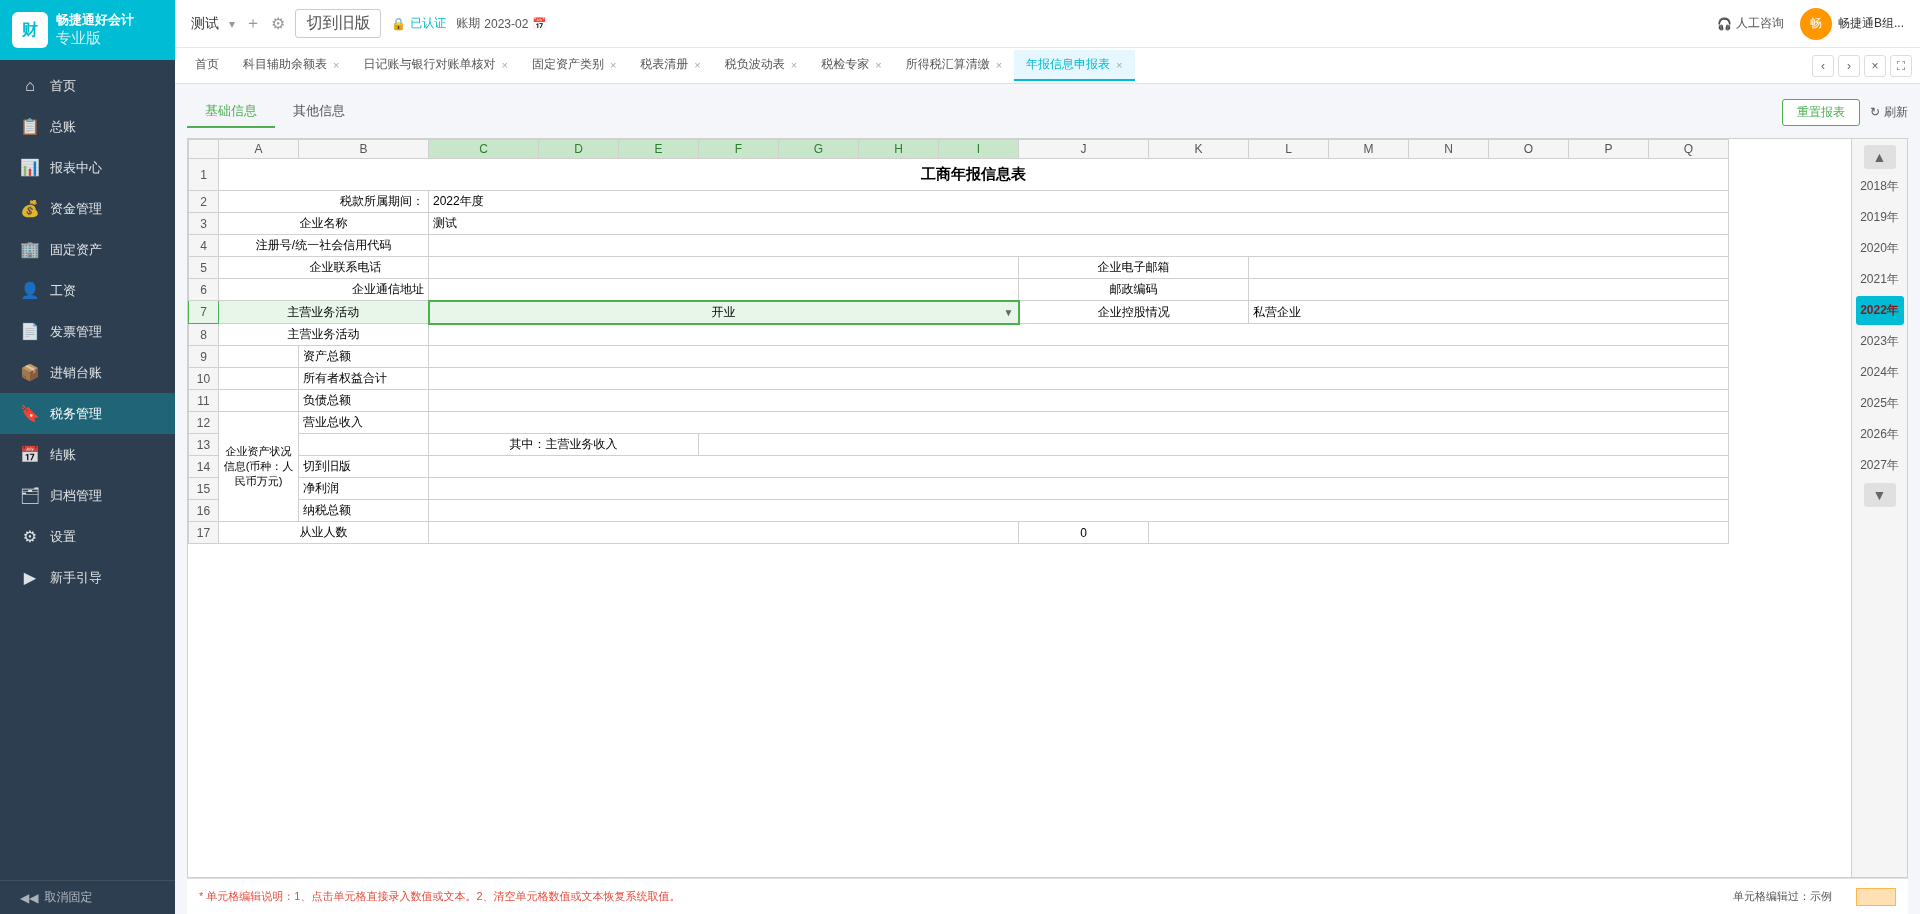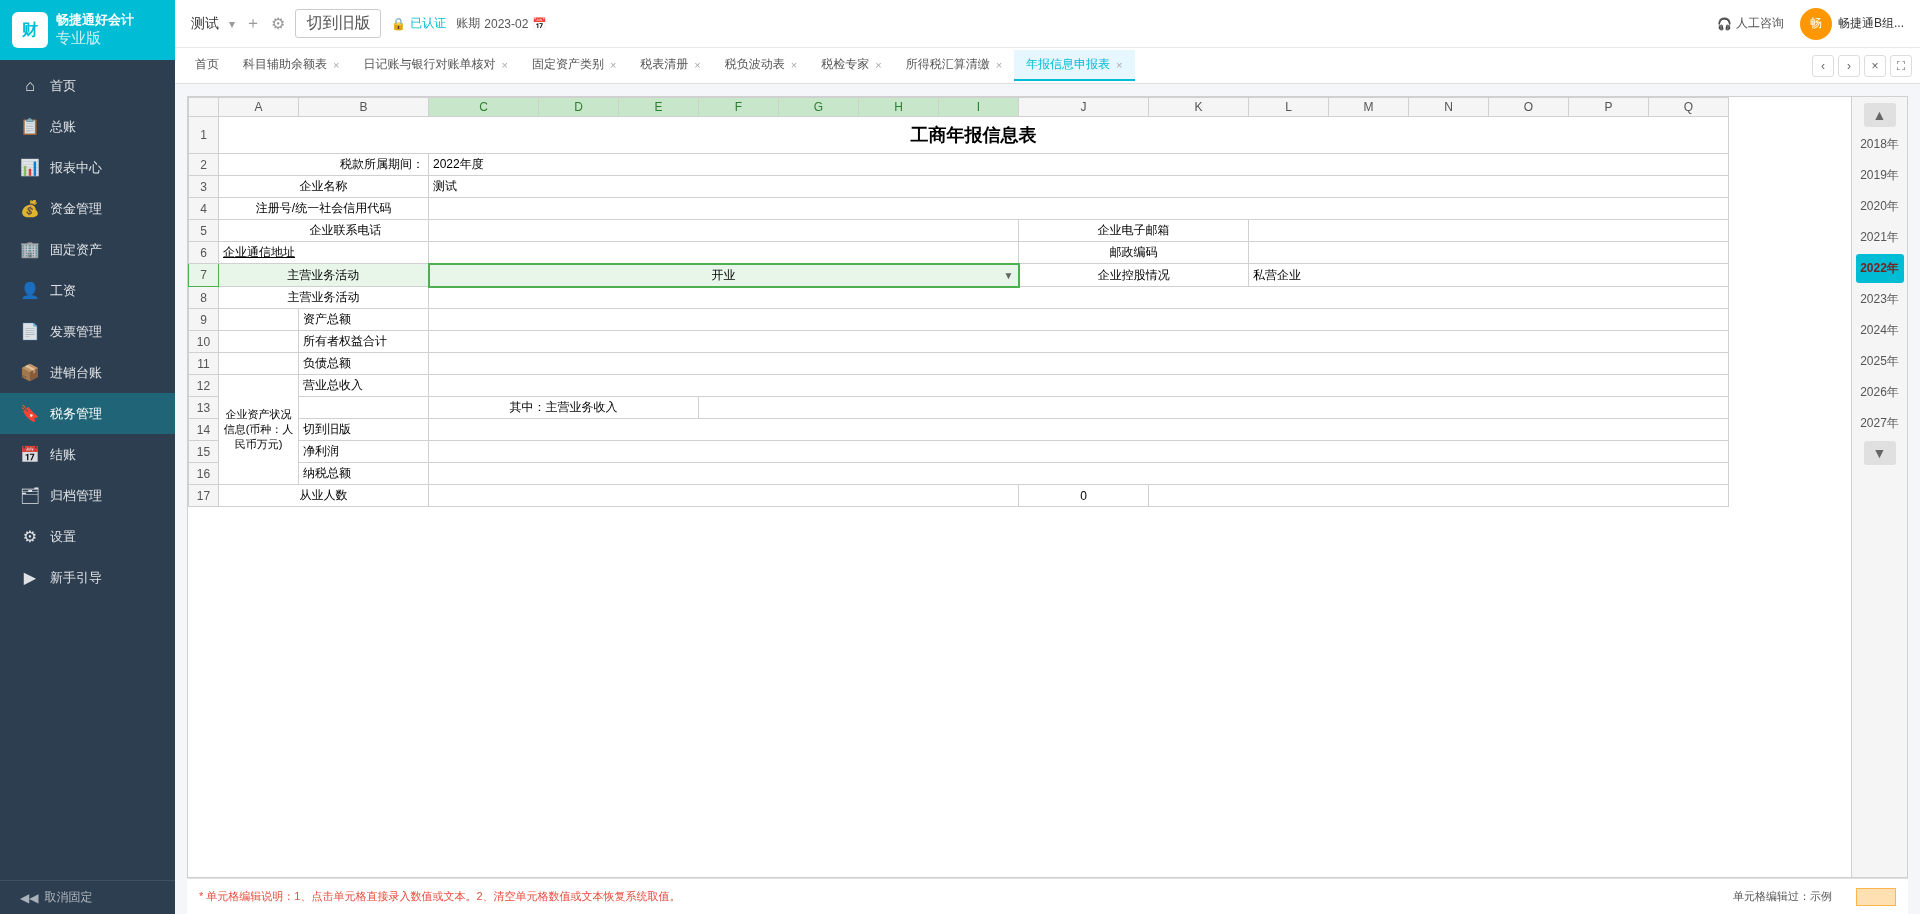--- a/index.html
+++ b/index.html
@@ -493,20 +493,35 @@
     <div class="tab-nav-btns">
       <div class="tab-nav-btn">‹</div>
       <div class="tab-nav-btn">›</div>
       <div class="tab-nav-btn">×</div>
       <div class="tab-nav-btn">⛶</div>
     </div>
   </div>
 
   <div class="content">
 
+    <div class="subtabs">
+      <div class="subtab active">
+        <span>基础信息</span>
+      </div>
+      <div class="subtab">
+        <span>其他信息</span>
+      </div>
+      <div class="subtab-actions">
+        <button class="btn-reset">重置报表</button>
+        <div class="btn-refresh">
+          <span>↻</span>
+          <span>刷新</span>
+        </div>
+      </div>
+    </div>
 
     <div class="spreadsheet-wrapper">
       <div class="spreadsheet-main">
         <table class="sheet">
           <colgroup>
             <col style="width:30px">
             <col style="width:80px">
             <col style="width:130px">
             <col style="width:110px">
             <col style="width:80px">
@@ -543,21 +558,21 @@
               <th>N</th>
               <th>O</th>
               <th>P</th>
               <th>Q</th>
             </tr>
           </thead>
           <tbody>
 
             <tr>
               <td class="row-header">1</td>
-              <td colspan="17" style="text-align:center; font-size:18px; font-weight:bold; padding:6px;">工商年报信息表</td>
+              <td colspan="17" style="text-align:center; font-size:15px; font-weight:bold; padding:6px;">工商年报信息表</td>
             </tr>
 
             <tr>
               <td class="row-header">2</td>
               <td colspan="2" style="text-align:right;">税款所属期间：</td>
               <td colspan="15">2022年度</td>
             </tr>
 
             <tr>
               <td class="row-header">3</td>
@@ -574,21 +589,21 @@
             <tr>
               <td class="row-header">5</td>
               <td colspan="2" style="text-align:center;padding-left:48px;">企业联系电话</td>
               <td colspan="7"></td>
               <td colspan="2" style="text-align:center;">企业电子邮箱</td>
               <td colspan="6"></td>
             </tr>
 
             <tr>
               <td class="row-header">6</td>
-              <td colspan="2" style="text-align:left;text-decoration:underline;">企业通信地址</td>
+              <td colspan="2" style="text-align:right;">企业通信地址</td>
               <td colspan="7"></td>
               <td colspan="2" style="text-align:center;">邮政编码</td>
               <td colspan="6"></td>
             </tr>
 
             <tr>
               <td class="row-header" style="background:#e8f5e9; border-color:#4caf50;">7</td>
               <td colspan="2" style="text-align:center; background:#e8f5e9;">主营业务活动</td>
               <td colspan="7" class="cell-dropdown cell-active" style="text-align:center; position:relative;">
                 开业

